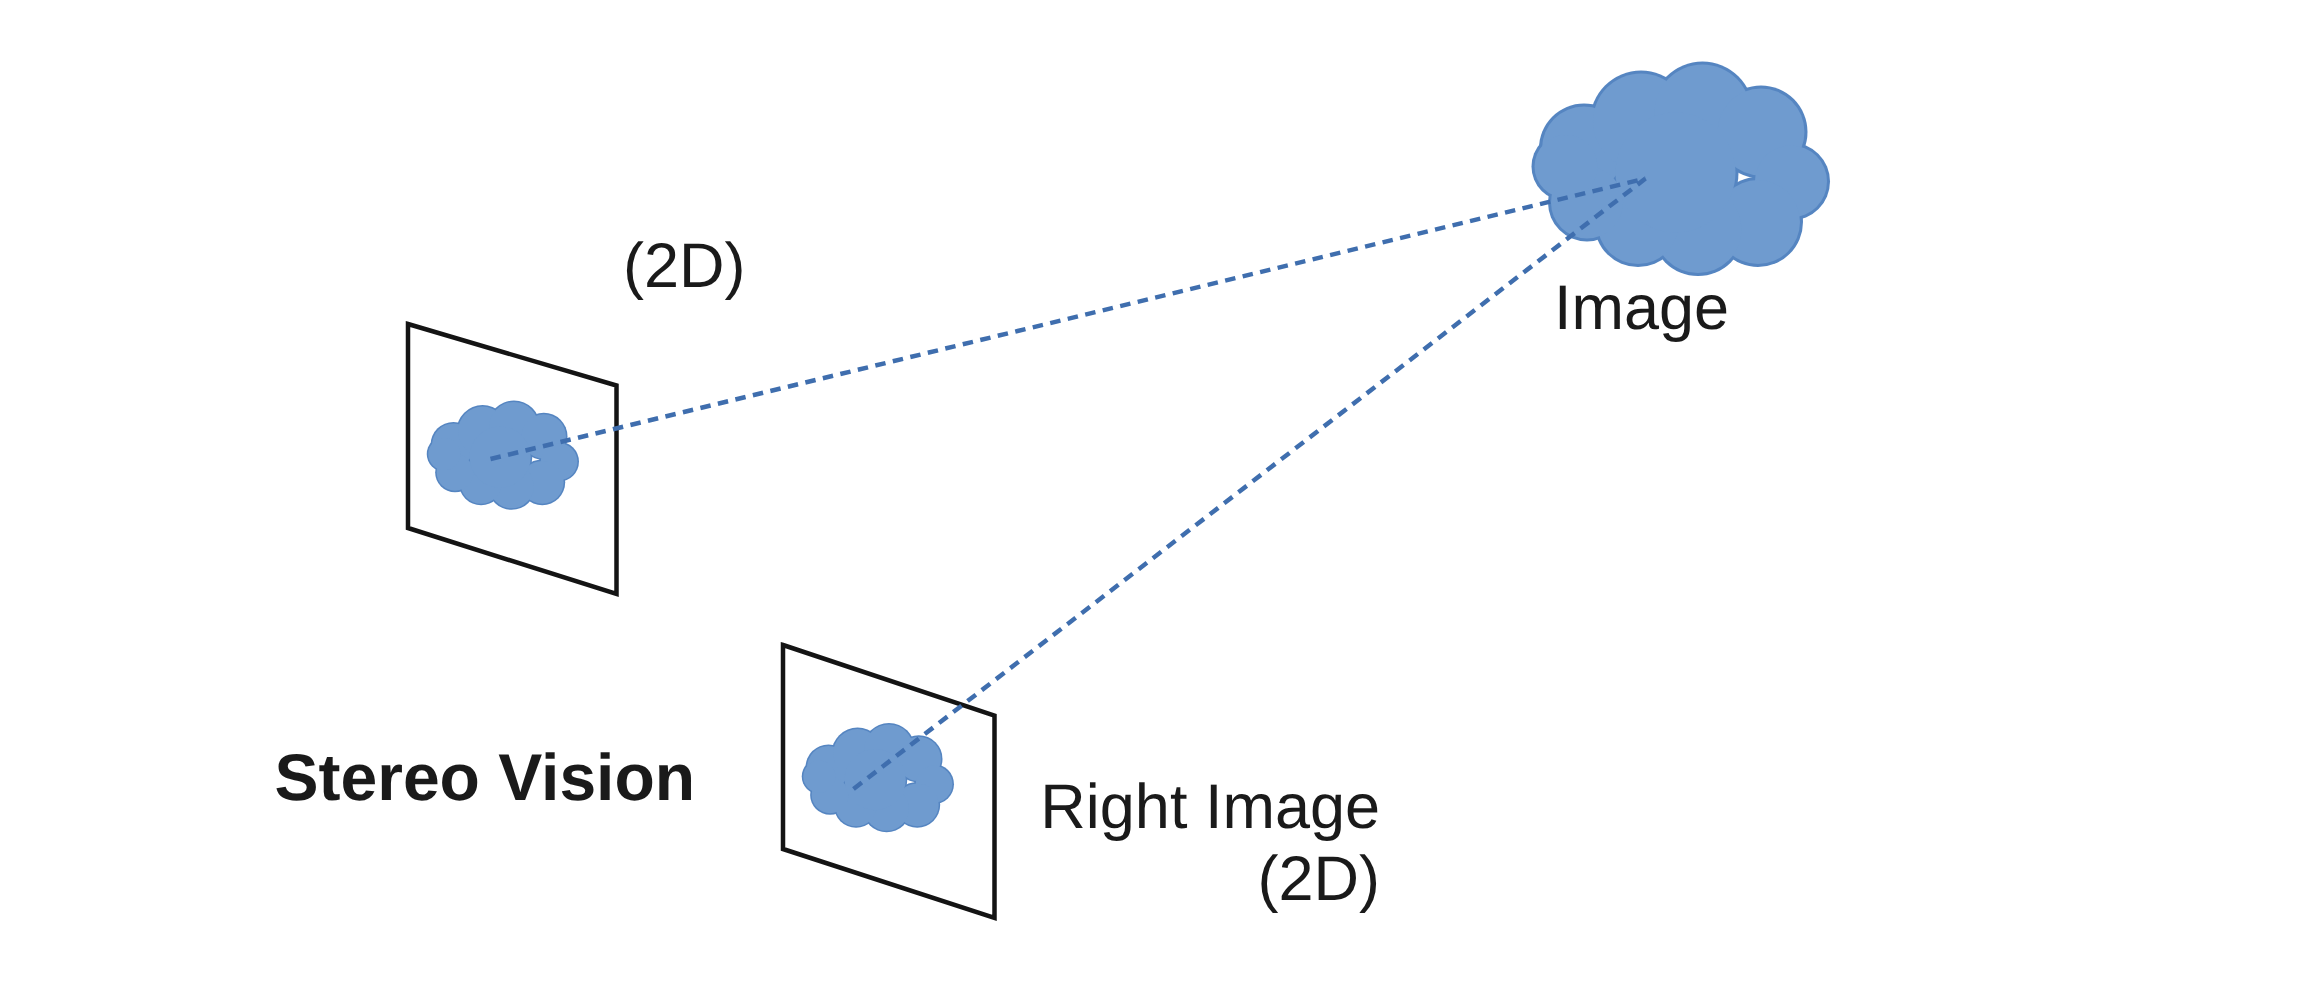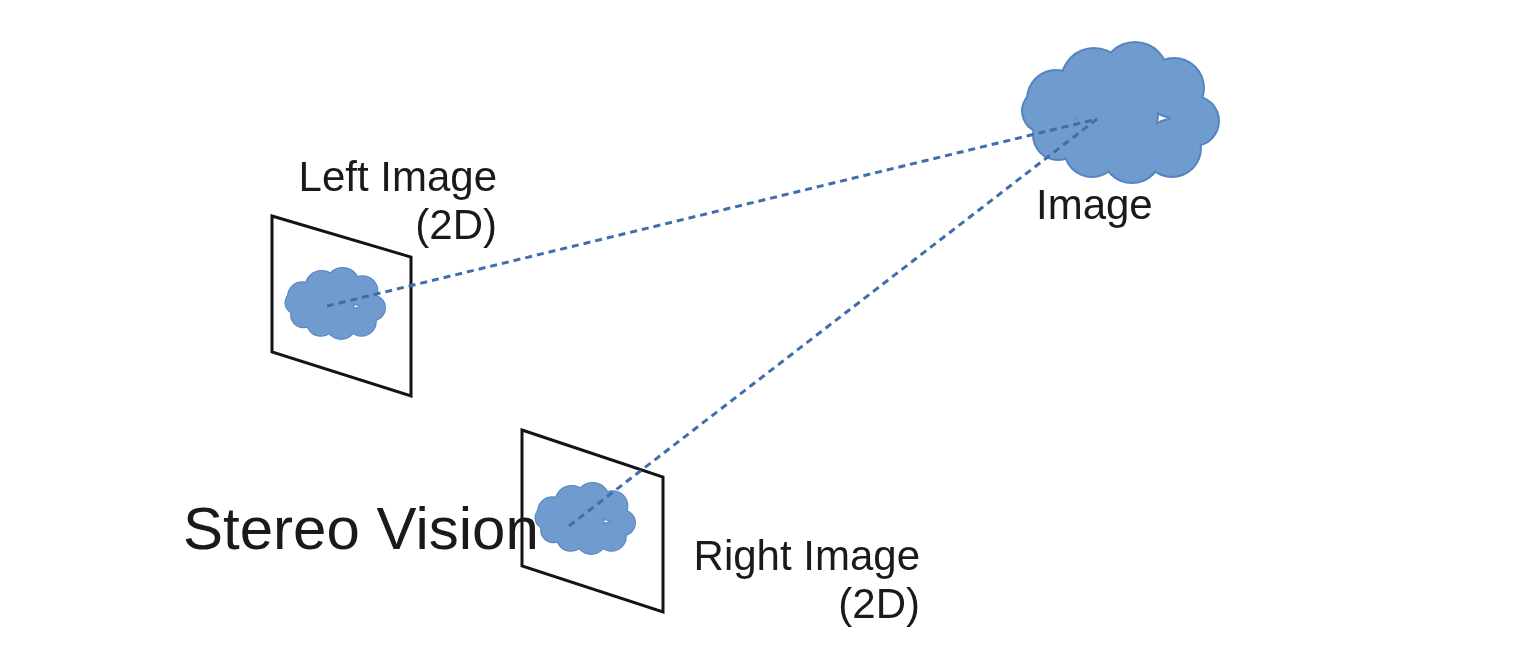--- a/index.html
+++ b/index.html
@@ -22,22 +22,22 @@
   .label{
     position:absolute;
     font-size:42px;
     line-height:48px;
     color:var(--text-color);
     white-space:nowrap;
   }
   .label.align-right{text-align:right;}
   .title{
     position:absolute;
-    font-size:60px;
-    font-weight:normal;
+    font-size:44px;
+    font-weight:bold;
     color:var(--text-color);
     white-space:nowrap;
   }
 </style>
 </head>
 <body>
 
 <div class="stage">
 
   <svg viewBox="0 0 1536 662" aria-hidden="true">
@@ -77,28 +77,27 @@
 
     <use href="#cloud-shape" transform="translate(285,268) scale(0.51)"></use>
     <use href="#cloud-shape" transform="translate(535,483) scale(0.51)"></use>
     <use href="#cloud-shape" transform="translate(1022,43)"></use>
 
     <line class="ray" x1="327" y1="306" x2="1097" y2="119"></line>
     <line class="ray" x1="569" y1="526" x2="1097" y2="119"></line>
   </svg>
 
   <div class="label align-right" style="right:1039px; top:153px;">
-    <div>Left Image</div>
     <div>(2D)</div>
   </div>
 
   <div class="label" style="left:1036px; top:181px;">
     <div>Image</div>
   </div>
 
-  <div class="label align-right" style="right:616px; top:514px;margin-top:18px;">
+  <div class="label align-right" style="right:616px; top:514px;">
     <div>Right Image</div>
     <div>(2D)</div>
   </div>
 
   <div class="title" style="left:183px; top:494px;">Stereo Vision</div>
 
 </div>
 
 </body></html>

